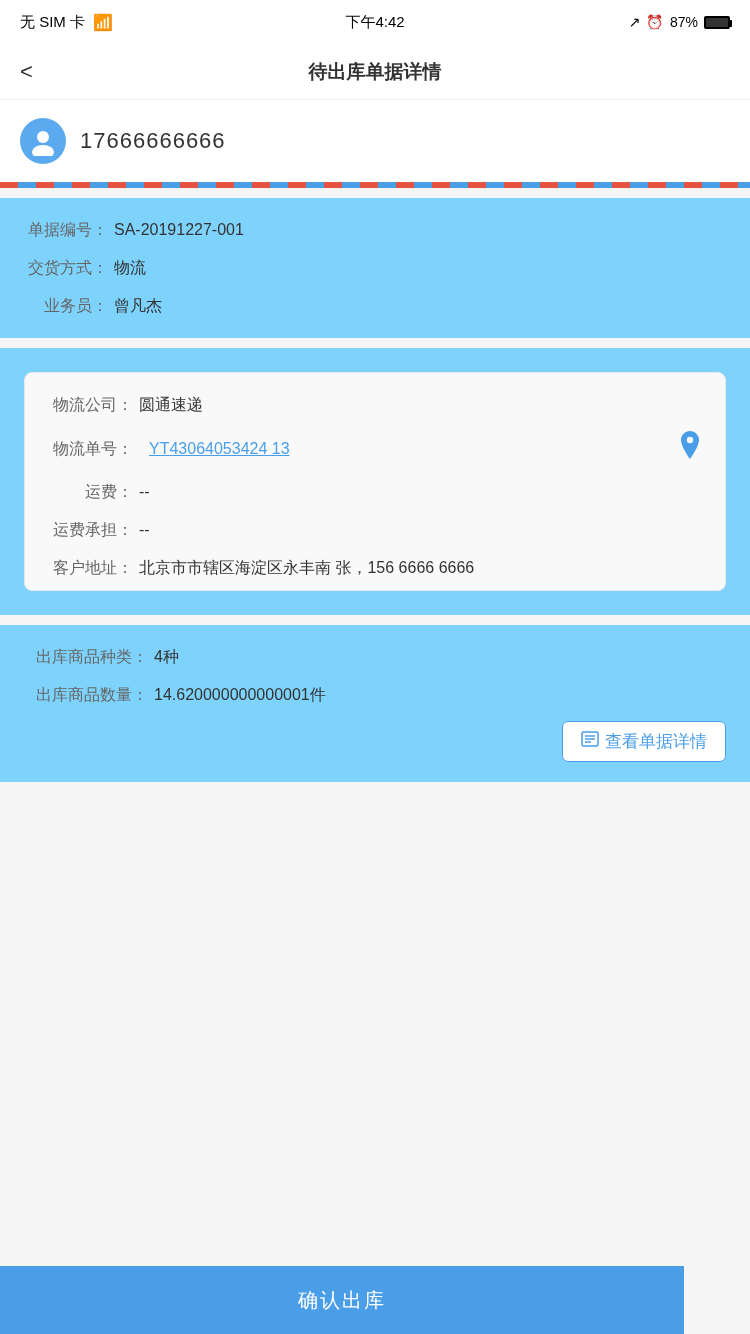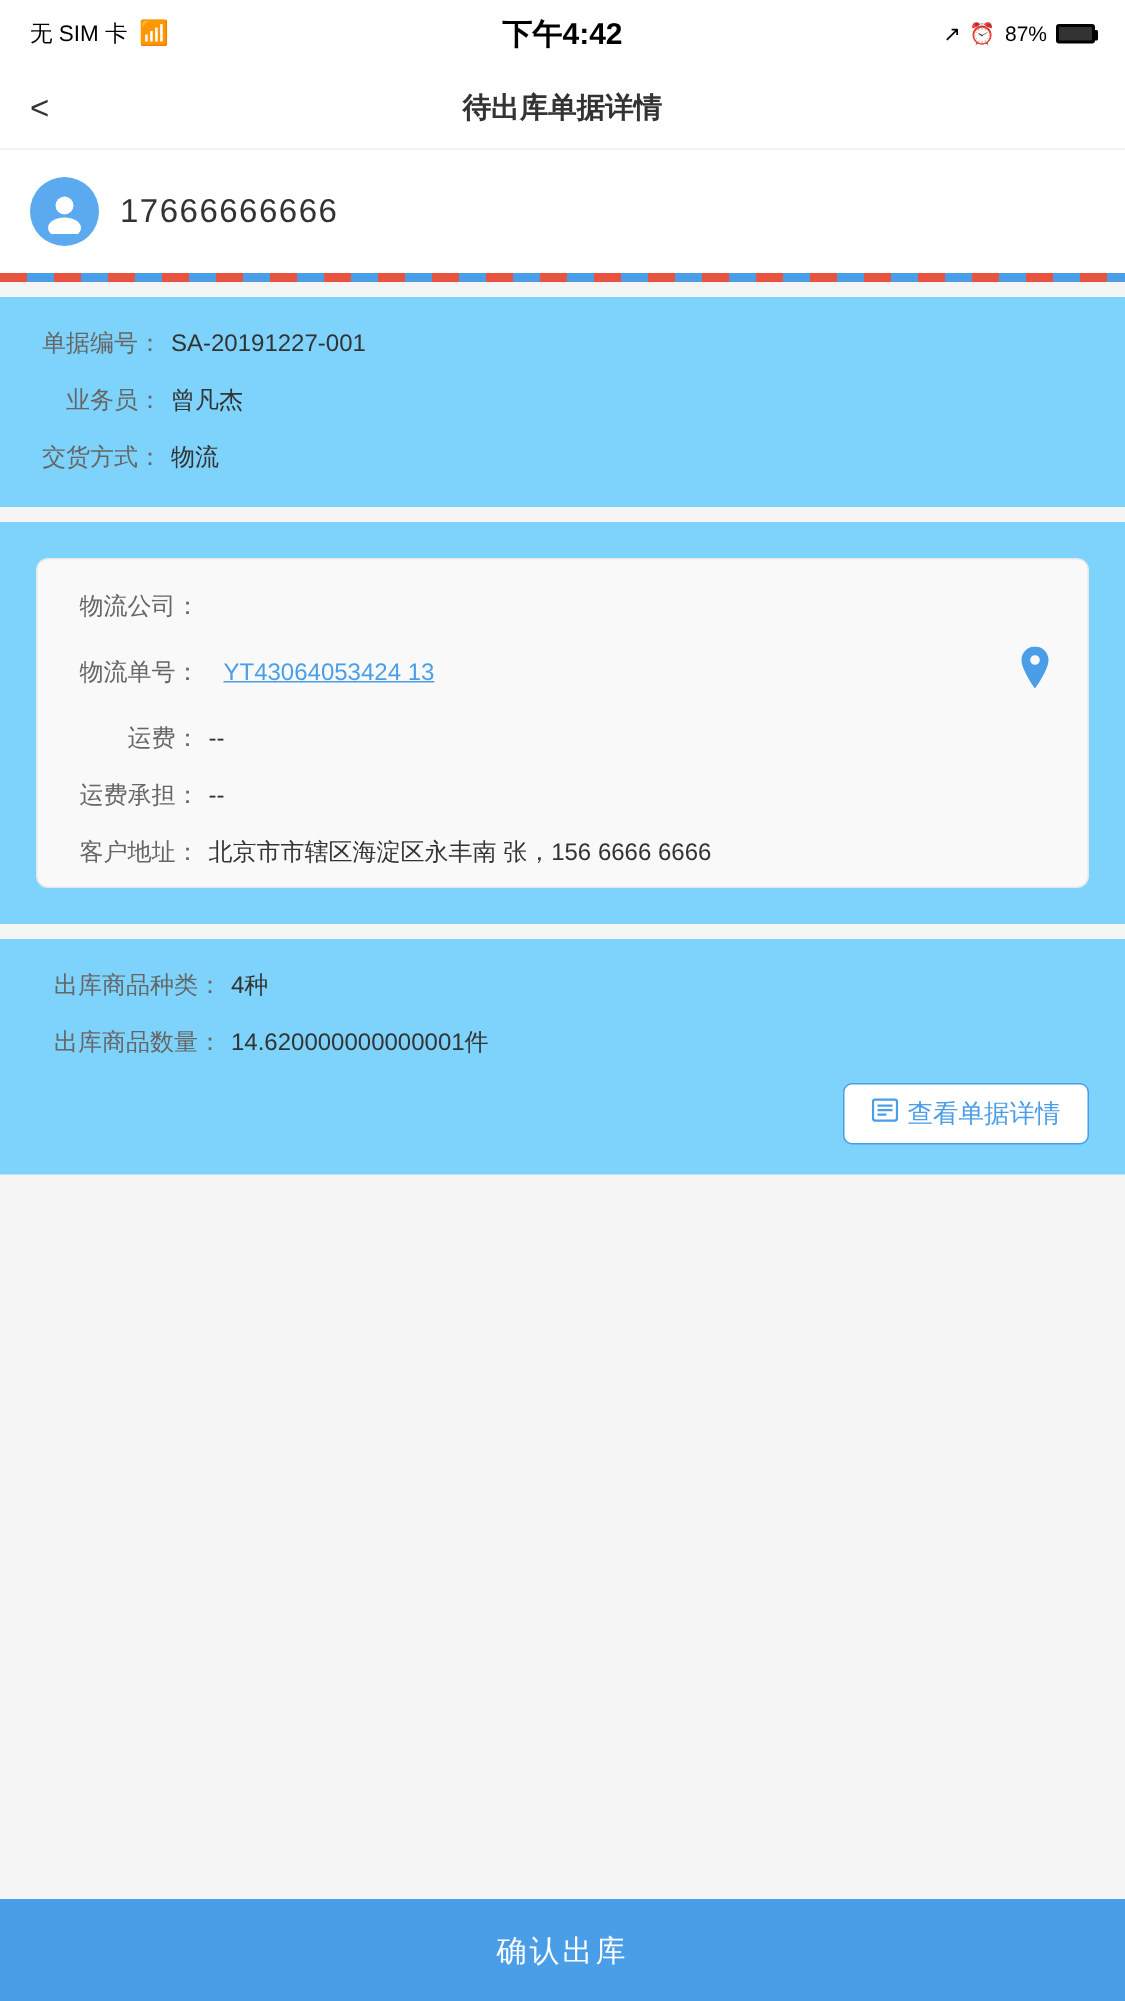--- a/index.html
+++ b/index.html
@@ -19,21 +19,21 @@
       height: 44px;
       display: flex;
       align-items: center;
       justify-content: space-between;
       padding: 0 20px;
       font-size: 15px;
       font-weight: 500;
       color: #000;
     }
     .status-bar-left { display: flex; align-items: center; gap: 8px; }
-    .status-bar-center { position: absolute; left: 50%; transform: translateX(-50%); font-size: 20px; font-weight: 700; }
+    .status-bar-center { position: absolute; left: 50%; transform: translateX(-50%); font-size: 15px; font-weight: 400; }
     .status-bar-right { display: flex; align-items: center; gap: 6px; font-size: 14px; }
     .wifi-icon { font-size: 16px; }
 
     
     .nav-bar {
       background: #fff;
       height: 56px;
       display: flex;
       align-items: center;
       padding: 0 20px;
@@ -173,21 +173,21 @@
     }
 
     
     .spacer { background: #f5f5f5; height: 160px; }
 
     
     .confirm-bar {
       position: fixed;
       bottom: 0;
       left: 0;
-      width: 750px;
+      width: 684px;
       background: #4a9ee8;
       height: 68px;
       display: flex;
       align-items: center;
       justify-content: center;
       cursor: pointer;
     }
     .confirm-btn-text {
       color: #fff;
       font-size: 20px;
@@ -232,33 +232,34 @@
 </div>
 
 <div class="dashed-separator"></div>
 
 <div class="section">
   <div class="info-row">
     <span class="info-label">单据编号：</span>
     <span class="info-value">SA-20191227-001</span>
   </div>
   <div class="info-row">
+    <span class="info-label">交货方式：</span>
+    <span class="info-value">物流</span>
+  </div>
+  <div class="info-row">
     <span class="info-label">业务员：</span>
     <span class="info-value">曾凡杰</span>
-  </div>
-  <div class="info-row">
-    <span class="info-label">交货方式：</span>
-    <span class="info-value">物流</span>
   </div>
 </div>
 
 <div class="section">
   <div class="logistics-card">
     <div class="info-row">
       <span class="info-label">物流公司：</span>
+      <span class="info-value">圆通速递</span>
     </div>
     <div class="info-row tracking-row">
       <span class="info-label">物流单号：</span>
       <span class="info-value blue">YT43064053424 13</span>
       <span style="margin-left:6px;">
         <svg width="22" height="28" viewBox="0 0 22 28" fill="none" xmlns="http://www.w3.org/2000/svg">
           <path d="M11 0C6.03 0 2 4.03 2 9c0 6.75 9 19 9 19s9-12.25 9-19c0-4.97-4.03-9-9-9zm0 12.2a3.2 3.2 0 1 1 0-6.4 3.2 3.2 0 0 1 0 6.4z" fill="#4a9ee8"></path>
         </svg>
       </span>
     </div>

